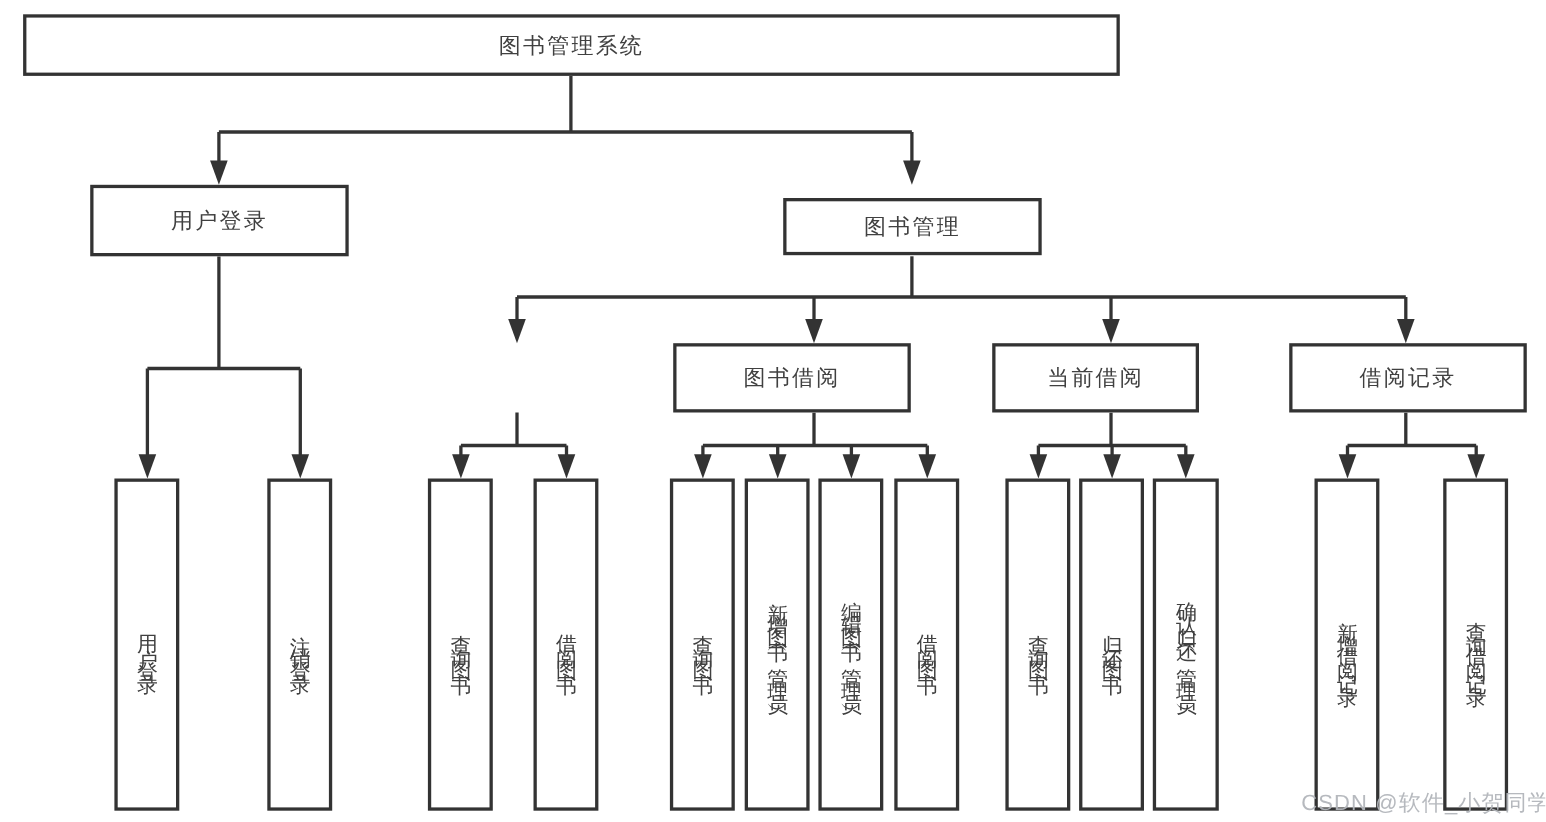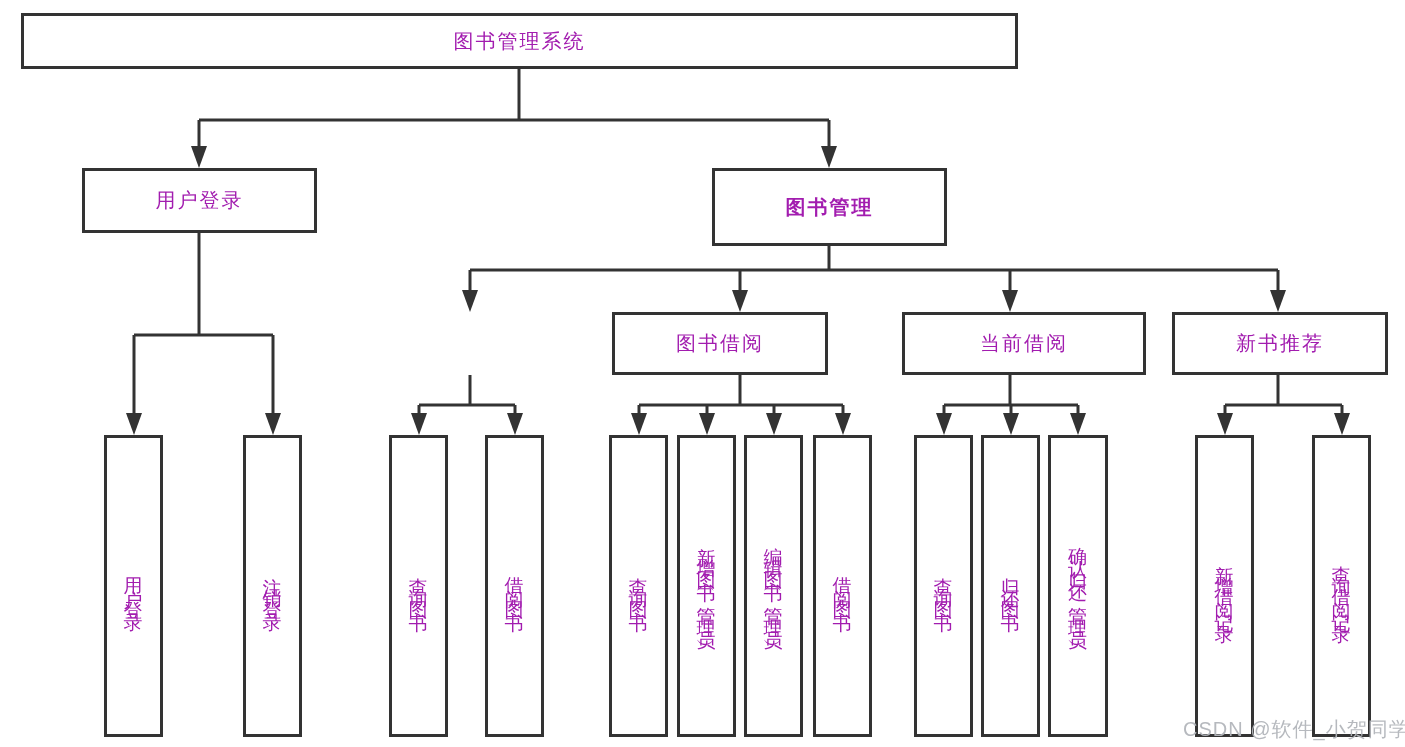--- a/index.html
+++ b/index.html
@@ -18,21 +18,21 @@
     position: absolute;
     left: 0; top: 0;
     width: 1405px; height: 747px;
     z-index: 1;
   }
 
   .node {
     position: absolute;
     background: #ffffff;
     border: 3px solid #333333;
-    color: #a21caf;
+    color: #404040;
     display: flex;
     align-items: center;
     justify-content: center;
     z-index: 2;
   }
 
   .hbox {
     font-size: 20px;
     letter-spacing: 2px;
     text-align: center;
@@ -144,25 +144,25 @@
       <path class="line" d="M1225 405 V416"></path>
       <path class="line" d="M1342 405 V416"></path>
       <polygon class="arrow" points="1217,413 1233,413 1225,435"></polygon>
       <polygon class="arrow" points="1334,413 1350,413 1342,435"></polygon>
     </g>
   </svg>
 
   <div class="node hbox" style="left:21px; top:13px; width:997px; height:56px;">图书管理系统</div>
 
   <div class="node hbox" style="left:82px; top:168px; width:235px; height:65px;">用户登录</div>
-  <div class="node hbox" style="left:712px; top:168px; width:235px; height:78px;font-weight:bold;">图书管理</div>
+  <div class="node hbox" style="left:712px; top:180px; width:235px; height:52px;">图书管理</div>
 
   <div class="node hbox" style="left:612px; top:312px; width:216px; height:63px;">图书借阅</div>
-  <div class="node hbox" style="left:902px; top:312px; width:244px; height:63px;">当前借阅</div>
-  <div class="node hbox" style="left:1172px; top:312px; width:216px; height:63px;">新书推荐</div>
+  <div class="node hbox" style="left:902px; top:312px; width:188px; height:63px;">当前借阅</div>
+  <div class="node hbox" style="left:1172px; top:312px; width:216px; height:63px;">借阅记录</div>
 
   <div class="node vbox" style="left:104px;">
     <span class="vtext">用户登录</span>
   </div>
   <div class="node vbox" style="left:243px;">
     <span class="vtext">注销登录</span>
   </div>
 
   <div class="node vbox" style="left:389px;">
     <span class="vtext">查询图书</span>

